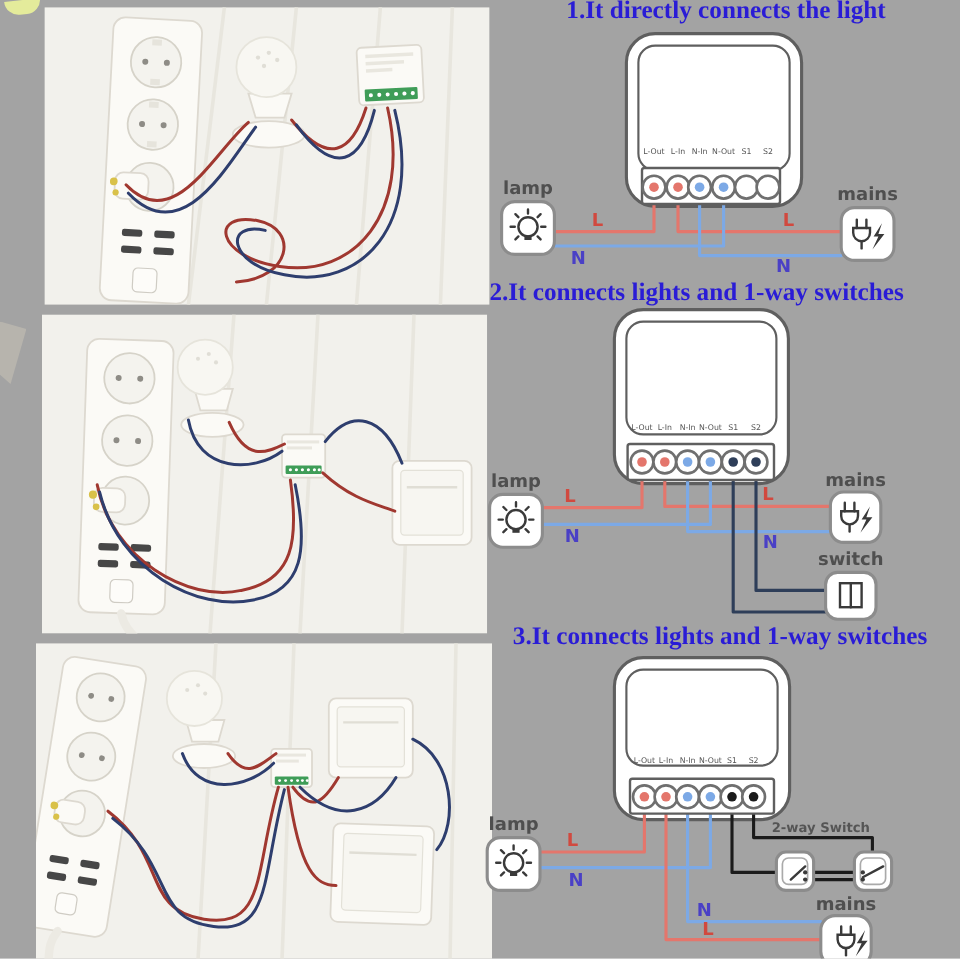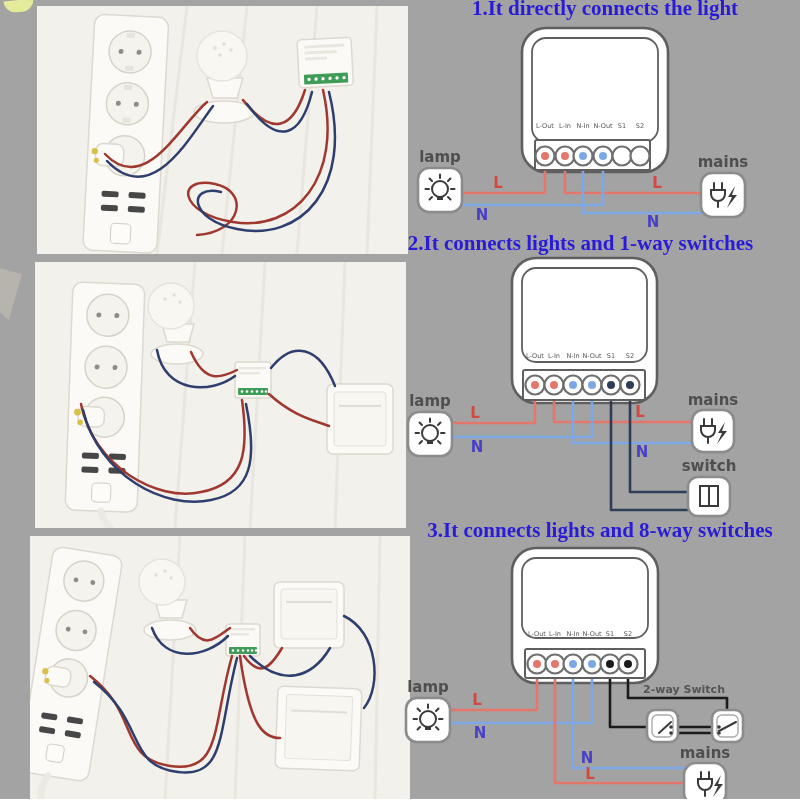--- a/index.html
+++ b/index.html
@@ -56,21 +56,21 @@
 </head>
 <body>
 
 <div class="page">
 
   <div class="wedge-yellow"></div>
   <div class="wedge-gray"></div>
 
   <div class="title" style="left:410px;top:-4px;width:390px;">1.It directly connects the light</div>
   <div class="title" style="left:382px;top:231px;width:397px;">2.It connects lights and 1-way switches</div>
-  <div class="title" style="left:400px;top:518px;width:400px;">3.It connects lights and 8-way switches</div>
+  <div class="title" style="left:400px;top:518px;width:400px;">3.It connects lights and 1-way switches</div>
 
   <svg style="left:37px;top:6px;" width="371" height="248" viewBox="0 0 371 248">
     <rect class="ph-bg" x="0" y="0" width="371" height="248"></rect>
     <g class="wood">
       <path d="M150,0 L120,248" fill="none"></path>
         <path d="M210,0 L185,248" fill="none"></path>
       <path d="M280,0 L260,248" fill="none"></path>
         <path d="M340,0 L330,248" fill="none"></path>
     </g>
 

